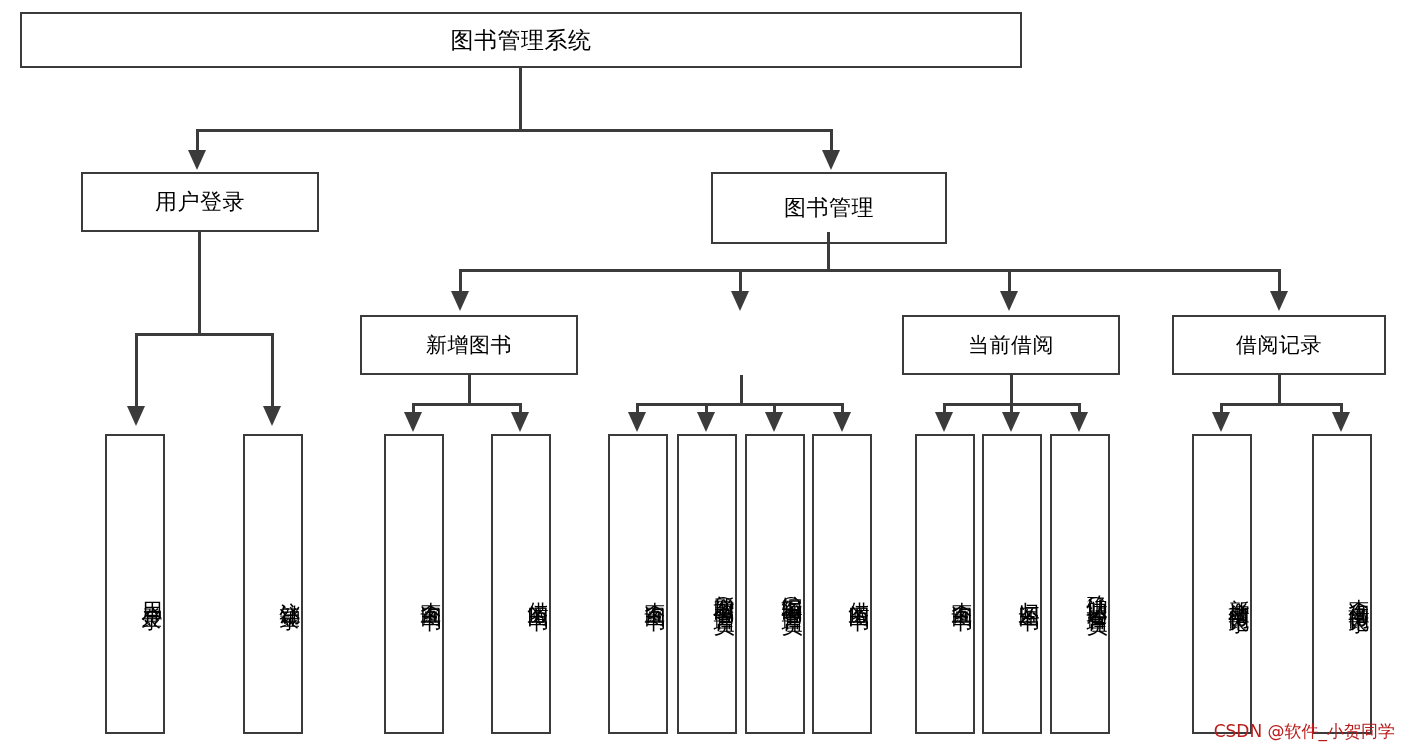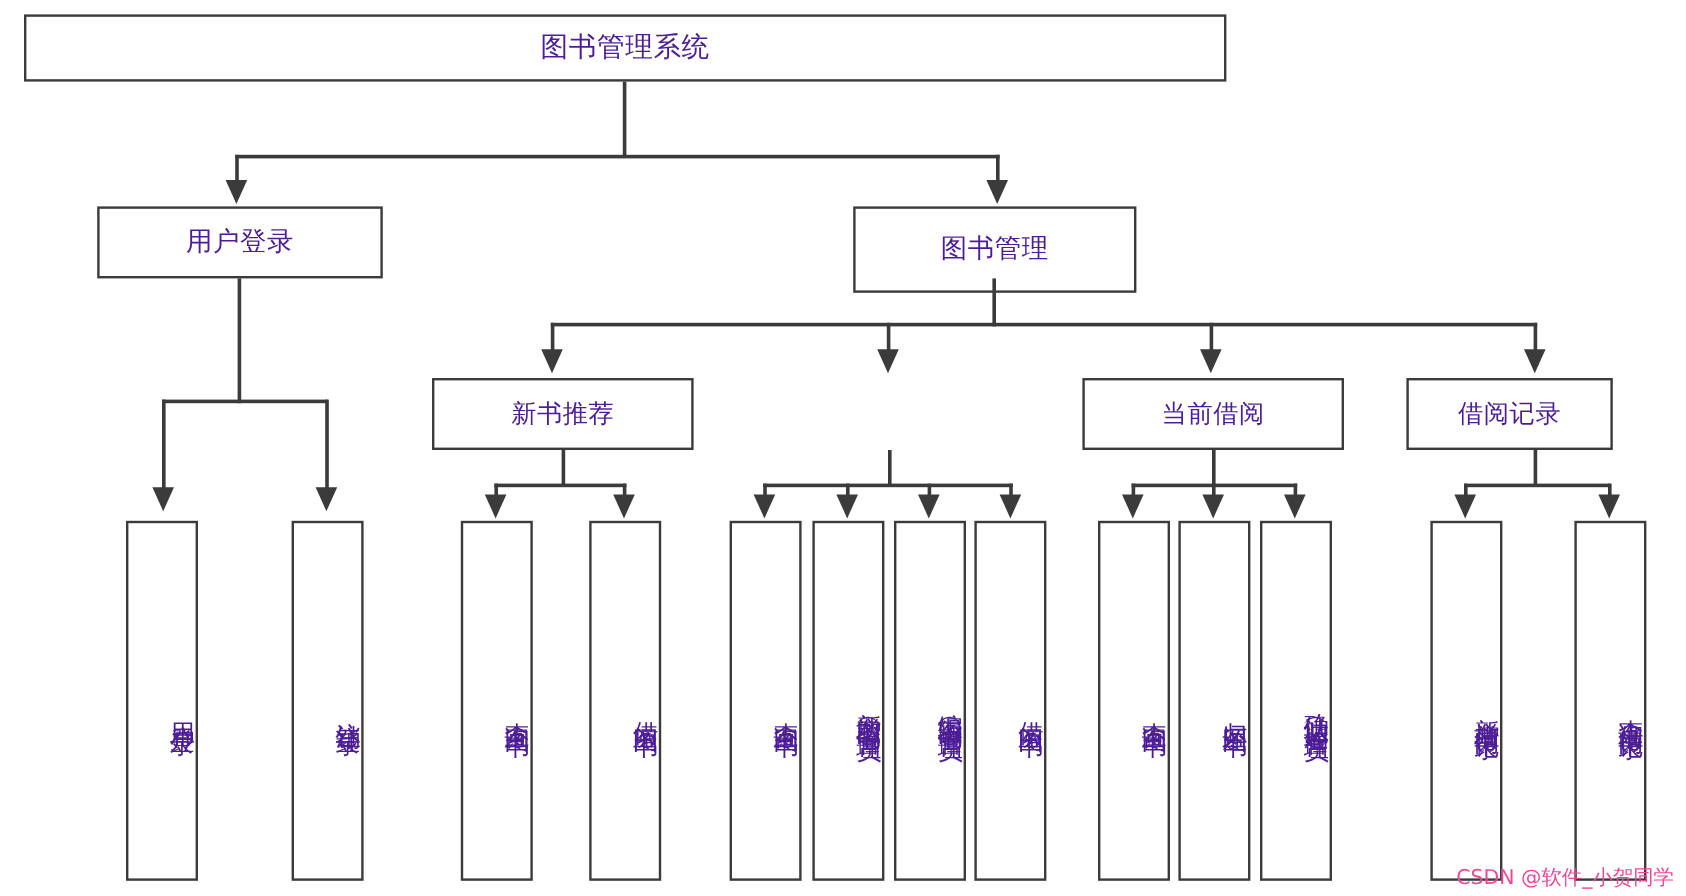--- a/index.html
+++ b/index.html
@@ -12,21 +12,21 @@
     overflow:hidden;
   }
   .node{
     position:absolute;
     box-sizing:border-box;
     border:2px solid #3b3b3b;
     background:#ffffff;
     display:flex;
     align-items:center;
     justify-content:center;
-    color:#4c1d95;
+    color:#000000;
     font-size:22px;
     line-height:1.05;
     letter-spacing:0.5px;
     text-align:center;
   }
   .node.level0{font-size:23px;}
   .node.level1{font-size:22px;}
   .node.level2{font-size:21px;}
   .node.leaf{
     font-size:21px;
@@ -54,21 +54,21 @@
     width:0;height:0;
     border-left:9px solid transparent;
     border-right:9px solid transparent;
     border-top:20px solid #3b3b3b;
   }
   #watermark{
     position:absolute;
     right:10px;
     bottom:4px;
     font-size:17px;
-    color:#ec4899;
+    color:#b91c1c;
     font-family:"DejaVu Sans","Liberation Sans",sans-serif;
     white-space:nowrap;
     pointer-events:none;
   }
 </style>
 </head>
 <body>
 
 <div id="canvas">
 
@@ -102,23 +102,23 @@
 
   <div class="edge v" style="left:739px;top:269px;width:3px;height:25px;"></div>
   <div class="arrow" style="left:731px;top:291px;"></div>
 
   <div class="edge v" style="left:1008px;top:269px;width:3px;height:25px;"></div>
   <div class="arrow" style="left:1000px;top:291px;"></div>
 
   <div class="edge v" style="left:1278px;top:269px;width:3px;height:25px;"></div>
   <div class="arrow" style="left:1270px;top:291px;"></div>
 
-  <div class="node level2" style="left:360px;top:315px;width:218px;height:60px;">新书推荐</div>
+  <div class="node level2" style="left:360px;top:315px;width:218px;height:60px;">新增图书</div>
   <div class="node level2" style="left:902px;top:315px;width:218px;height:60px;">当前借阅</div>
-  <div class="node level2" style="left:1172px;top:315px;width:172px;height:60px;">借阅记录</div>
+  <div class="node level2" style="left:1172px;top:315px;width:214px;height:60px;">借阅记录</div>
 
   <div class="edge v" style="left:468px;top:375px;width:3px;height:30px;"></div>
   <div class="edge h" style="left:412px;top:403px;width:110px;height:3px;"></div>
   <div class="edge v" style="left:412px;top:403px;width:3px;height:14px;"></div>
   <div class="arrow" style="left:404px;top:412px;"></div>
   <div class="edge v" style="left:519px;top:403px;width:3px;height:14px;"></div>
   <div class="arrow" style="left:511px;top:412px;"></div>
 
   <div class="edge v" style="left:740px;top:375px;width:3px;height:30px;"></div>
   <div class="edge h" style="left:636px;top:403px;width:208px;height:3px;"></div>

